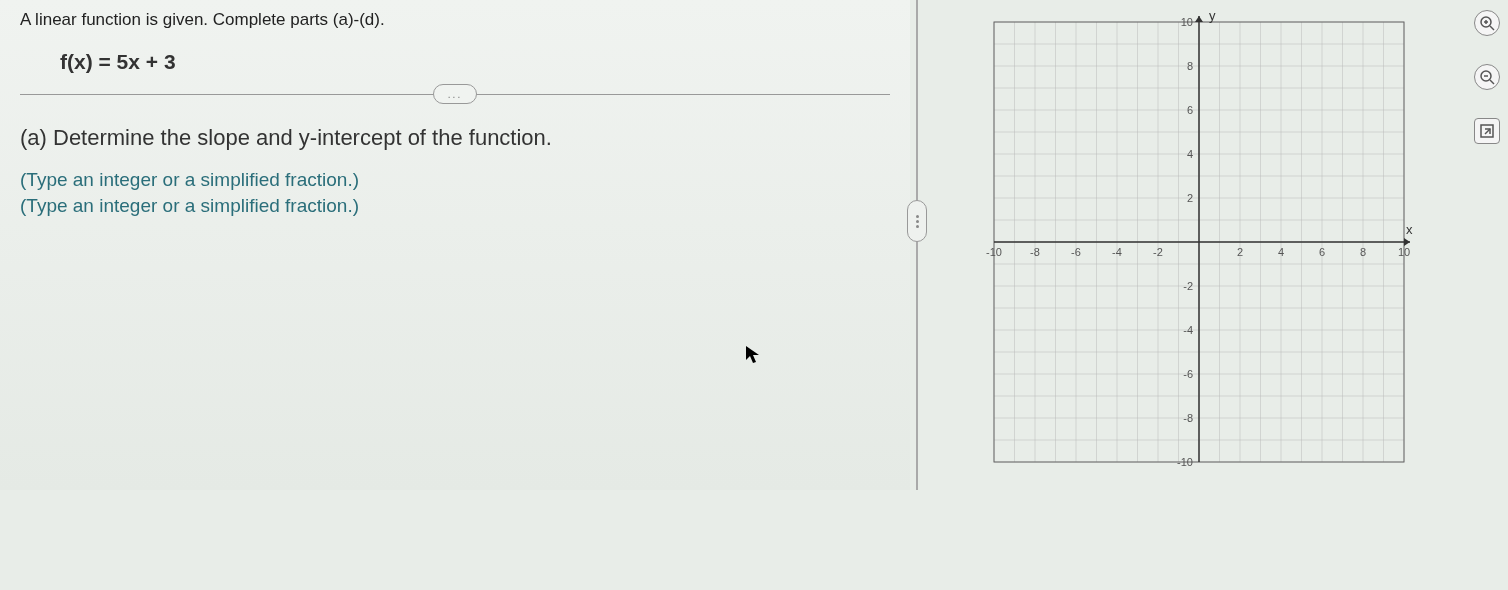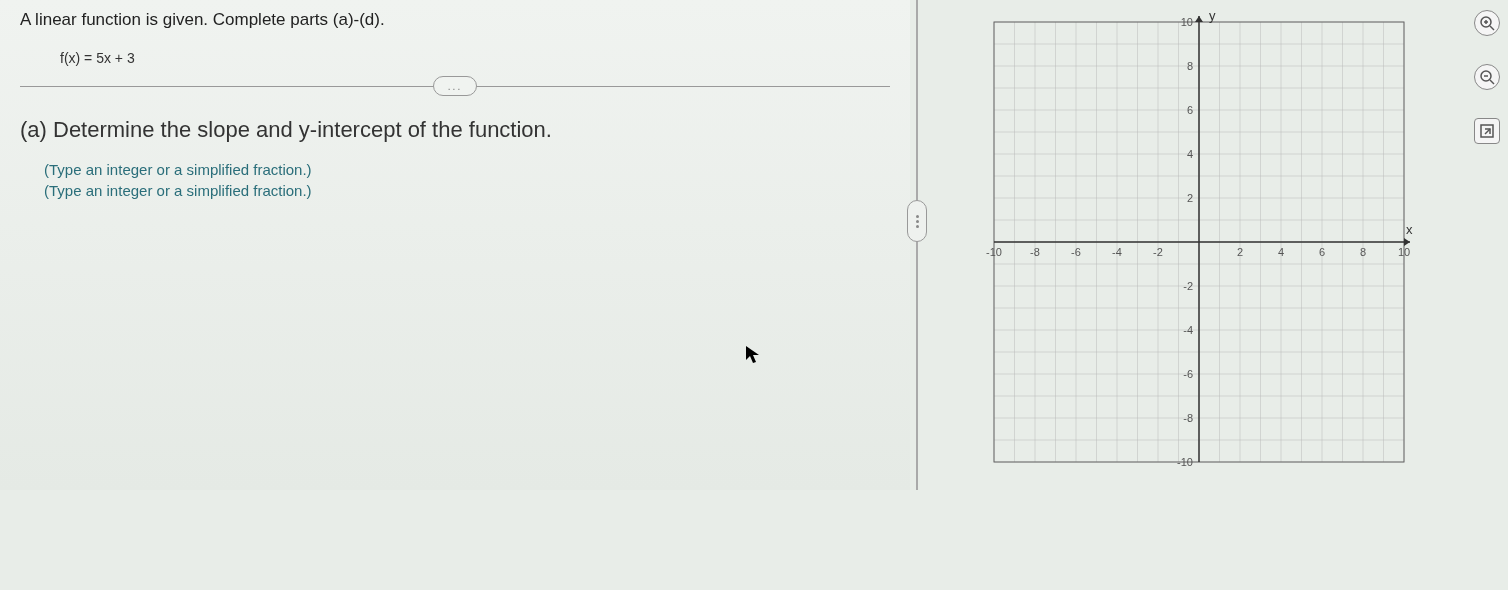--- a/index.html
+++ b/index.html
@@ -13,21 +13,21 @@
   position: relative;
   overflow: hidden;
 }
 .main-container { display: flex; height: 490px; }
 .left-panel {
   width: 910px;
   padding: 10px 20px;
   background: linear-gradient(to bottom, #f0f3f0, #e5eae5);
 }
 .question-prompt { margin-bottom: 20px; font-size: 17px; color: #222; }
-.equation { margin: 15px 0 12px 40px; font-size: 14px; }
+.equation { margin: 15px 0 12px 40px; font-size: 21px; font-weight: bold; }
 .divider {
   height: 1px;
   background: #999;
   position: relative;
   margin: 20px 0 30px 0;
 }
 .divider-pill {
   position: absolute;
   left: 50%;
   top: -10px;
@@ -40,21 +40,21 @@
   display: flex;
   align-items: center;
   justify-content: center;
   font-size: 10px;
   letter-spacing: 2px;
   color: #777;
   cursor: pointer;
 }
 .part { margin: 18px 0; font-size: 22px; color: #333; }
 .sub { margin-top: 14px; font-size: 17px; }
-.hint { color: #2a6e7a; font-size: 15px; margin-top: 4px; margin-left: 24px; }
+.hint { color: #2a6e7a; font-size: 19px; margin-top: 4px; }
 .input-box {
   display: inline-block;
   width: 22px; height: 22px;
   border: 1px solid #777;
   background: #fff;
   vertical-align: middle;
 }
 .vertical-divider {
   width: 2px;
   background: #aaa;

